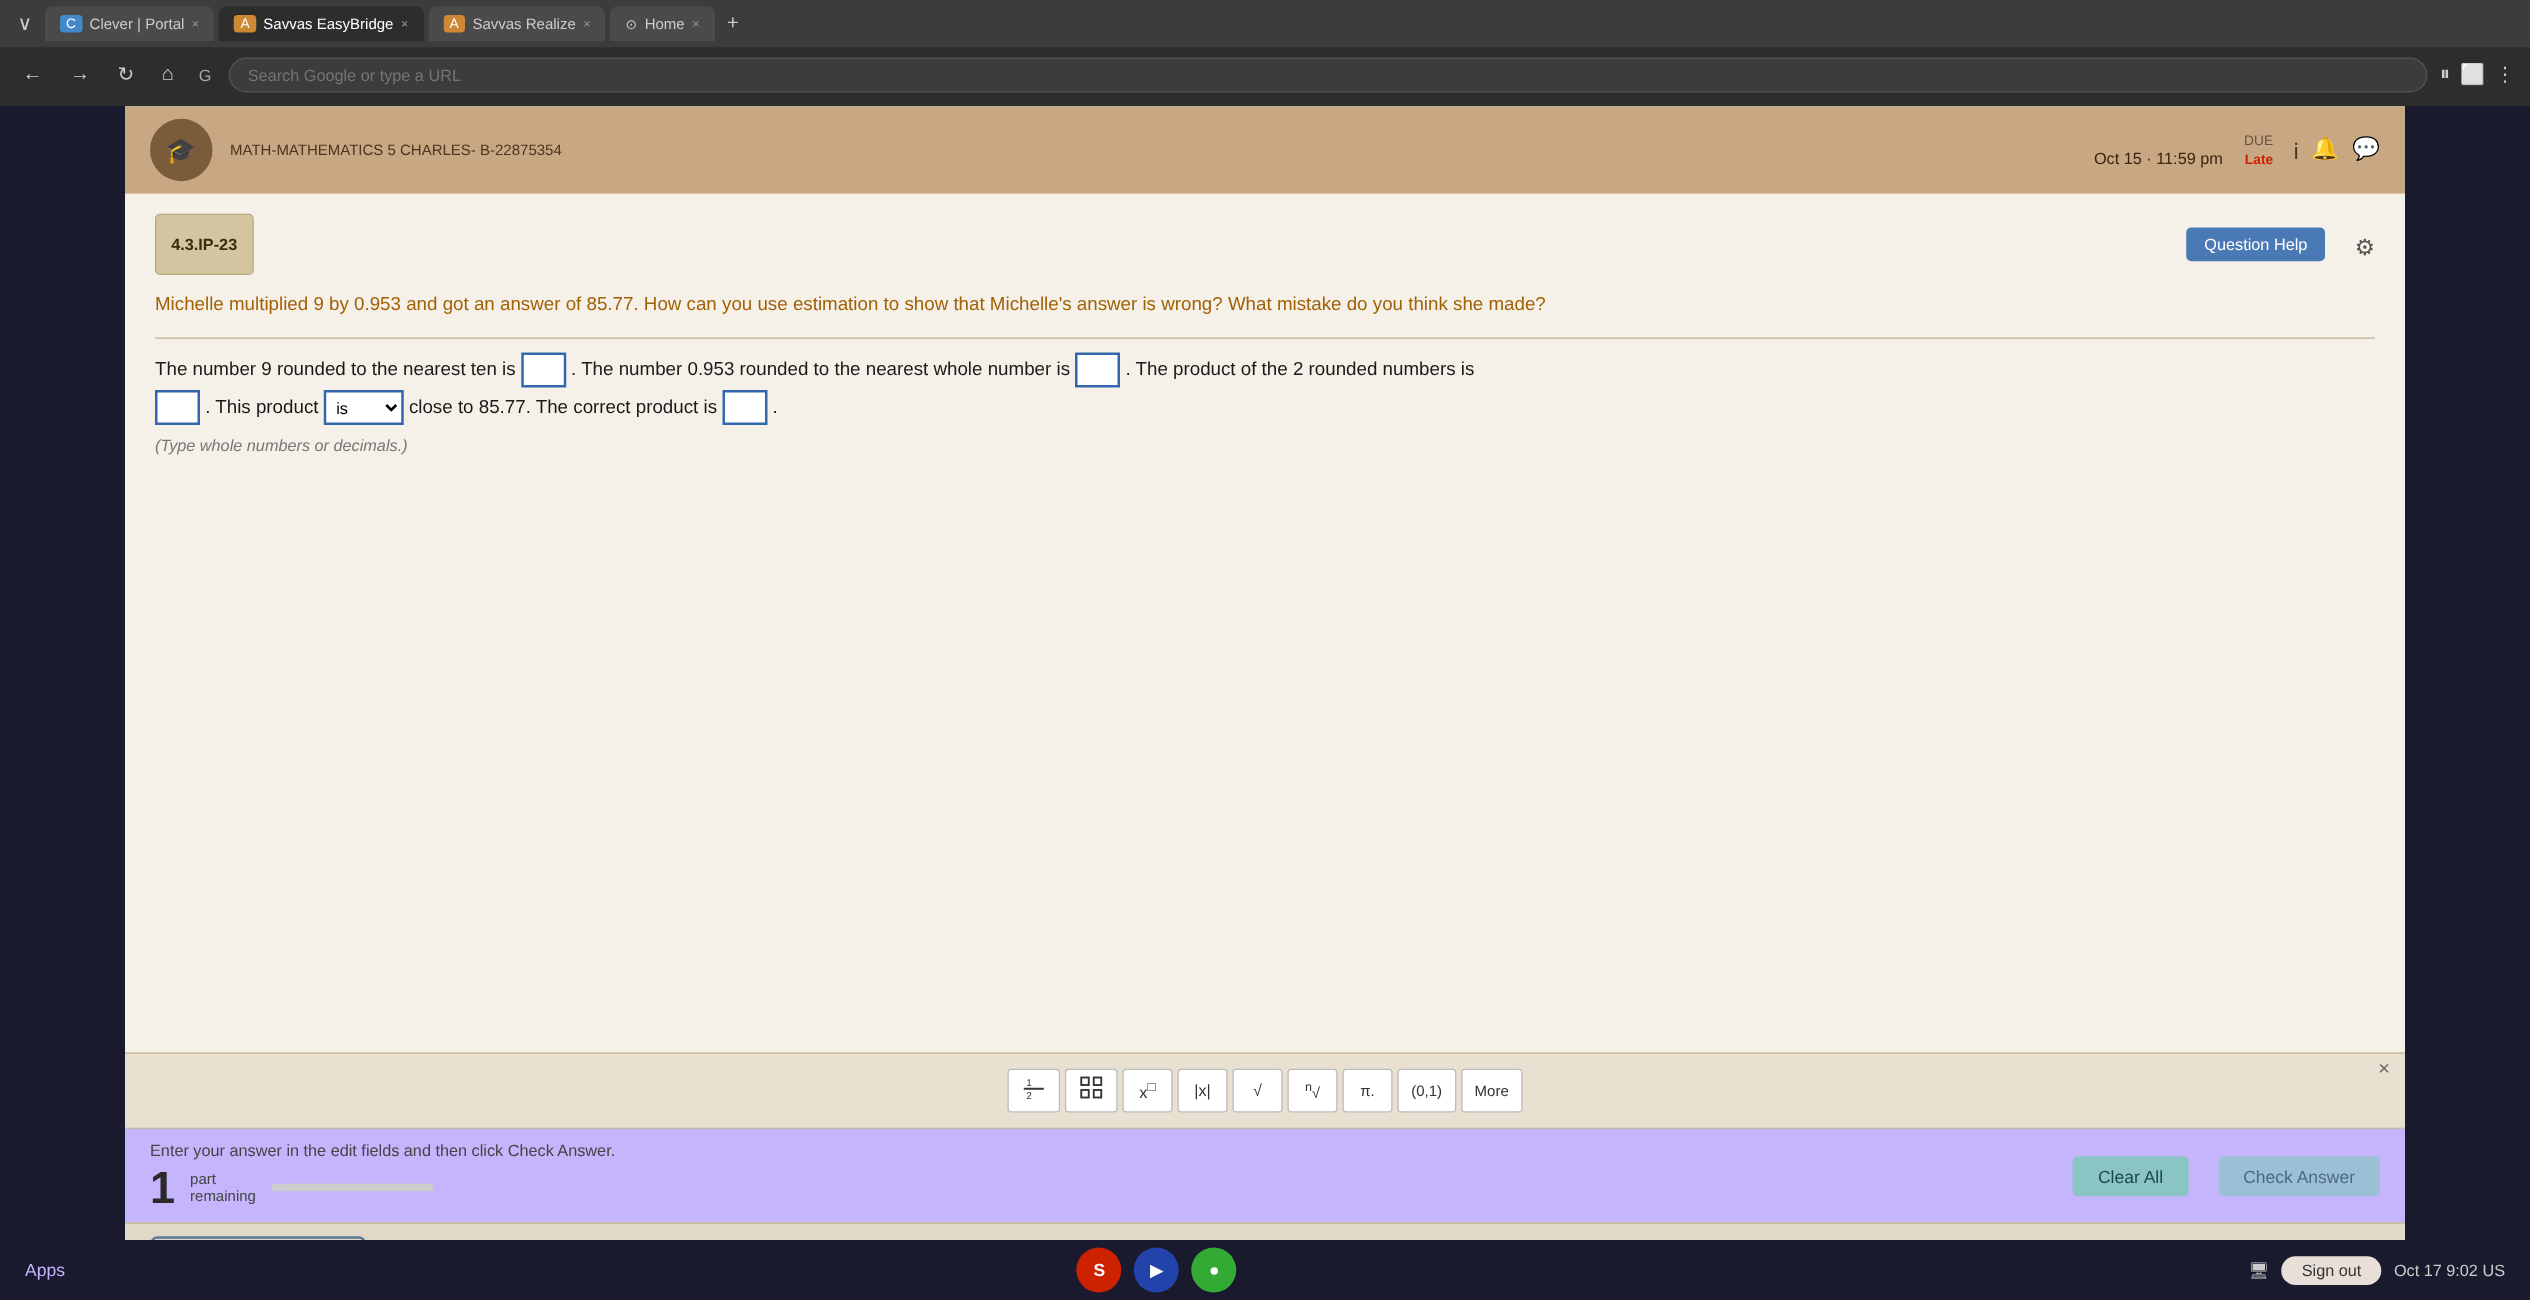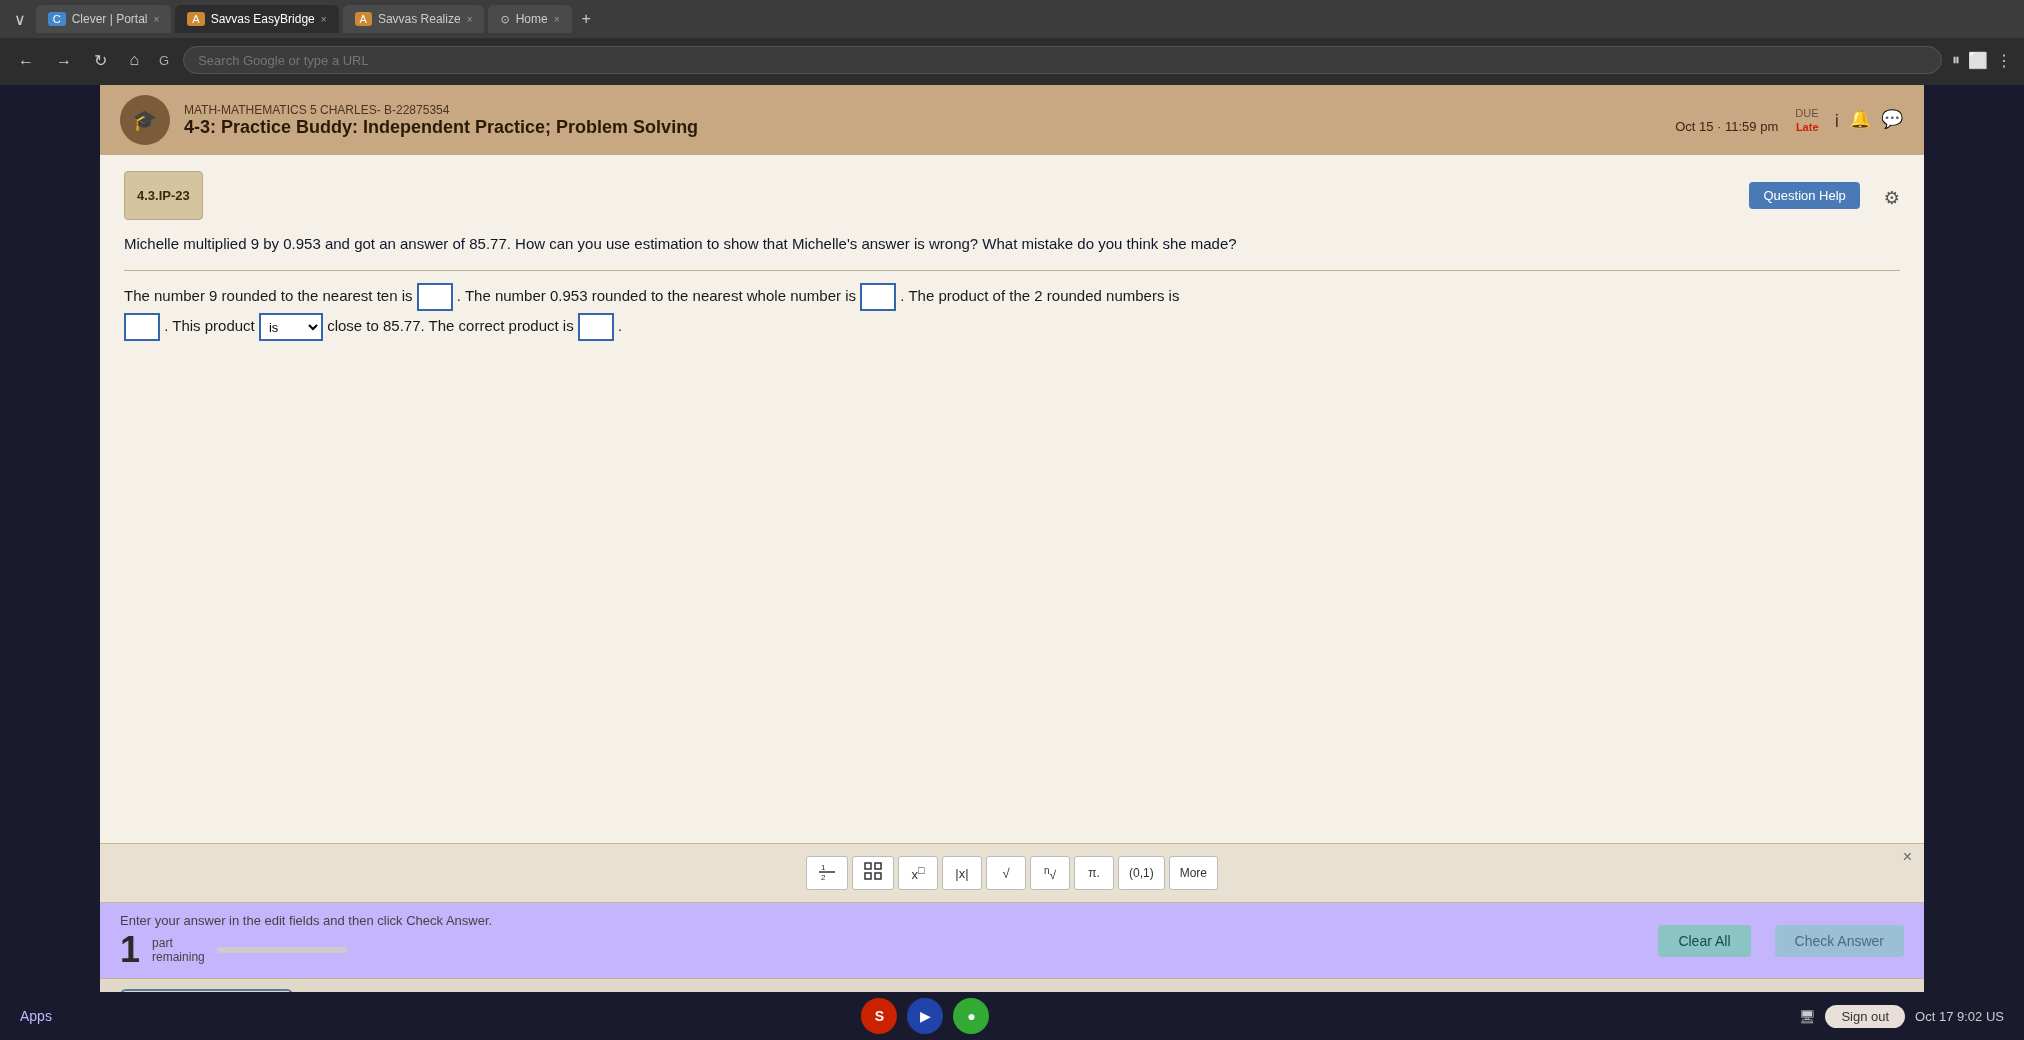--- a/index.html
+++ b/index.html
@@ -201,21 +201,21 @@
     .gear-icon-btn {
       background: none;
       border: none;
       font-size: 18px;
       color: #555;
       cursor: pointer;
     }
 
     .question-text {
       font-size: 15px;
-      color: #0f172a;
+      color: #a16207;
       line-height: 1.6;
       margin-bottom: 14px;
     }
 
     .divider {
       border: none;
       border-top: 1px solid #c0b090;
       margin: 10px 0;
     }
 
@@ -512,21 +512,20 @@
 
 <div class="app-container">
 
   <div class="app-header">
     <div class="header-left">
       <div class="logo-circle">
         <span>🎓</span>
       </div>
       <div class="header-title-block">
         <span class="header-subtitle">MATH-MATHEMATICS 5 CHARLES- B-22875354</span>
-        <span class="header-title">4-3: Practice Buddy: Independent Practice; Problem Solving</span>
       </div>
     </div>
     <div class="header-right">
       <div class="due-block">
         <div class="due-label">DUE</div>
         <div class="due-date">
           <span>Oct 15 · 11:59 pm</span>
           <span class="late-badge">Late</span>
         </div>
       </div>
@@ -563,20 +562,21 @@
       <span>. This product</span>
       <select class="dropdown-select">
         <option>is</option>
         <option>is not</option>
       </select>
       <span>close to 85.77. The correct product is</span>
       <input class="inline-input" type="text" style="">
       <span>.</span>
     </div>
 
+    <div class="hint-text">(Type whole numbers or decimals.)</div>
 
   </div>
 
   <div class="math-toolbar-container">
     <button class="math-toolbar-close">×</button>
     <div class="math-toolbar">
       <button class="math-btn">
         <svg width="20" height="20" viewBox="0 0 20 20">
           <text x="4" y="9" font-size="8" fill="#333">1</text>
           <line x1="2" y1="11" x2="18" y2="11" stroke="#333" stroke-width="1.5"></line>

